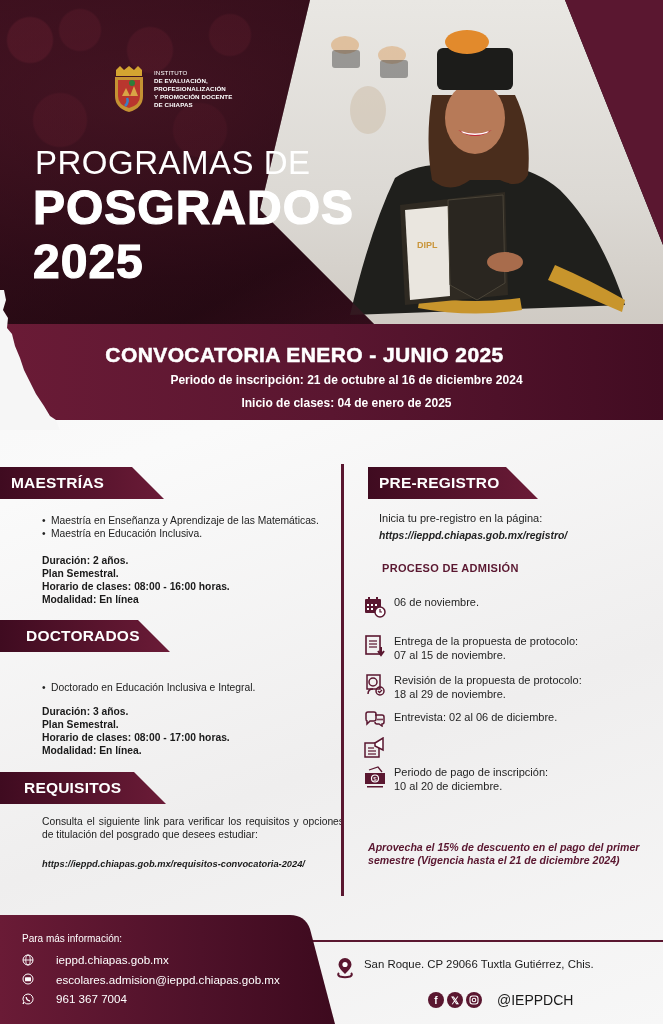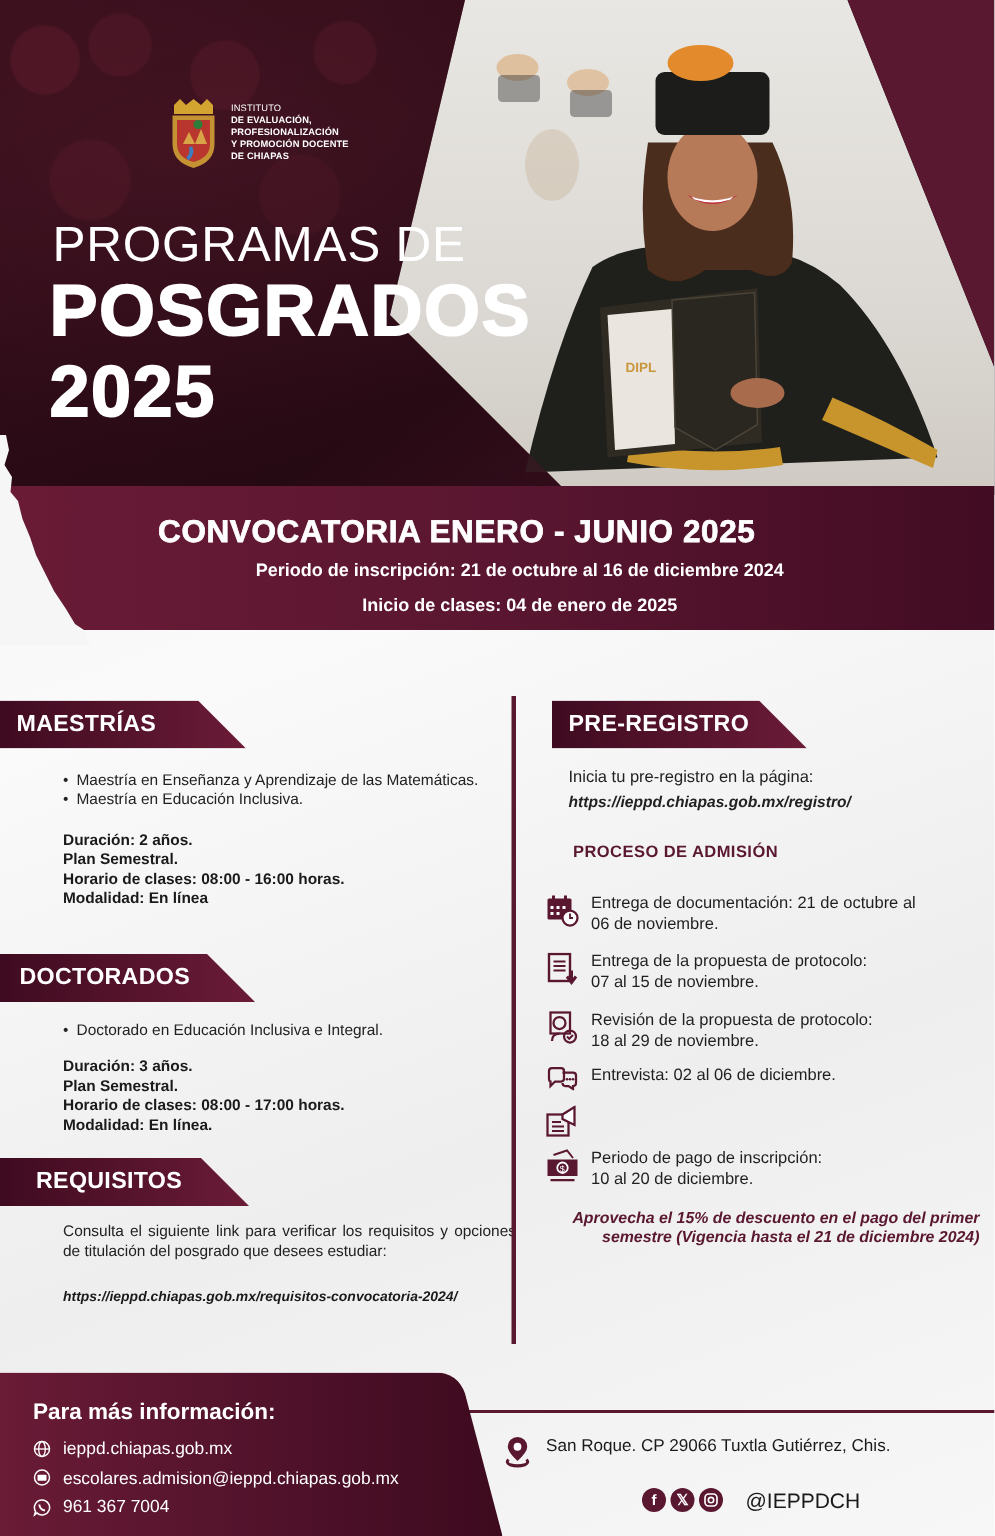--- a/index.html
+++ b/index.html
@@ -108,34 +108,34 @@
   .vdivider { position: absolute; left: 341px; top: 464px; width: 3px; height: 432px; background: #5a1730; }
 
   .col-right { position: absolute; left: 379px; width: 270px; font-family: "Liberation Sans", sans-serif; font-size: 11px; line-height: 14px; color: #222; }
   .proc-title {
     position: absolute; left: 368px; top: 562px; color: #5a1730;
     font-family: "Liberation Sans", sans-serif; font-weight: 900; font-size: 11px; letter-spacing: .3px; margin-left: 14px;
   }
   .step { position: absolute; left: 364px; display: flex; gap: 8px; align-items: flex-start; font-family: "Liberation Sans", sans-serif; font-size: 11px; line-height: 13.5px; color: #1f1f1f; }
   .step-icon { width: 22px; height: 22px; flex: 0 0 22px; }
   .promo {
-    position: absolute; left: 368px; top: 806px; width: 285px; color: #5a1730;
-    font-family: "Liberation Sans", sans-serif; font-weight: bold; font-style: italic; font-size: 10.6px; line-height: 12.5px; text-align: right;
+    position: absolute; left: 368px; top: 841px; width: 285px; color: #5a1730;
+    font-family: "Liberation Sans", sans-serif; font-weight: bold; font-style: italic; font-size: 10.6px; line-height: 12.5px;
   }
 
   
   .footer-panel {
     position: absolute; left: 0; top: 915px; width: 335px; height: 109px;
     background: linear-gradient(90deg, #6a1b36 0%, #4e1129 60%, #3d0a1e 100%);
     clip-path: path("M0 0 L290 0 Q305 0 310 14 L335 109 L0 109 Z");
   }
   .hline { position: absolute; left: 305px; top: 940px; width: 358px; height: 2px; background: #5a1730; }
   .footer-info { position: absolute; left: 22px; top: 933px; color: #fff; font-family: "Liberation Sans", sans-serif; }
-  .footer-info .h { font-weight: 700; font-size: 15px; margin-bottom: 6px; }
-  .footer-row { display: flex; align-items: center; gap: 8px; font-size: 11.6px; height: 19.5px; }
+  .footer-info .h { font-weight: 400; font-size: 10px; margin-bottom: 6px; }
+  .footer-row { display: flex; align-items: center; gap: 22px; font-size: 11.6px; height: 19.5px; }
   .footer-row svg { width: 12px; height: 12px; flex: 0 0 12px; }
 
   .address { position: absolute; left: 336px; top: 957px; display: flex; gap: 10px; align-items: flex-start; font-family: "Liberation Sans", sans-serif; font-size: 11.4px; line-height: 14px; color: #1a1a1a; }
   .social { position: absolute; left: 428px; top: 992px; display: flex; align-items: center; gap: 3px; font-family: "Liberation Sans", sans-serif; font-size: 14px; color: #1a1a1a; }
   .social .ic { width: 16px; height: 16px; border-radius: 50%; background: #5a1730; color: #fff; display: flex; align-items: center; justify-content: center; font-size: 10px; font-weight: bold; }
   .social .handle { margin-left: 12px; text-align: center; }
 </style>
 </head>
 <body>
 
@@ -208,21 +208,21 @@
   <div class="bullet">Maestría en Enseñanza y Aprendizaje de las Matemáticas.</div>
   <div class="bullet">Maestría en Educación Inclusiva.</div>
   <div class="details">
     <div>Duración: 2 años.</div>
     <div>Plan Semestral.</div>
     <div>Horario de clases: 08:00 - 16:00 horas.</div>
     <div>Modalidad: En línea</div>
   </div>
 </div>
 
-<div class="tag" style="top:636px; width:170px; padding-left:13px;">DOCTORADOS</div>
+<div class="tag" style="top:620px; width:170px; padding-left:26px;">DOCTORADOS</div>
 <div class="col-left" style="top:681px;">
   <div class="bullet">Doctorado en Educación Inclusiva e Integral.</div>
   <div class="details" style="margin-top:11px;">
     <div>Duración: 3 años.</div>
     <div>Plan Semestral.</div>
     <div>Horario de clases: 08:00 - 17:00 horas.</div>
     <div>Modalidad: En línea.</div>
   </div>
 </div>
 
@@ -247,21 +247,20 @@
         <rect x="3" y="8" width="2" height="2"></rect>
         <rect x="7" y="8" width="2" height="2"></rect>
         <rect x="11" y="8" width="2" height="2"></rect>
         <rect x="3" y="12" width="2" height="2"></rect>
         <rect x="7" y="12" width="2" height="2"></rect>
       </g>
     <circle cx="16" cy="16" r="5" fill="#fff" stroke="#5a1730" stroke-width="1.5"></circle>
     <path d="M16 13 V16 H18" stroke="#5a1730" stroke-width="1.2" fill="none"></path>
   </svg>
   <div>
-    <div>Entrega de documentación: 21 de octubre al</div>
     <div>06 de noviembre.</div>
   </div>
 </div>
 
 <div class="step" style="top:635px;">
   <svg class="step-icon" viewBox="0 0 22 22">
     <rect x="2" y="1" width="14" height="18" fill="none" stroke="#5a1730" stroke-width="1.6"></rect>
     <g stroke="#5a1730" stroke-width="1.2">
         <line x1="5" y1="6" x2="13" y2="6"></line>
         <line x1="5" y1="9" x2="13" y2="9"></line>

